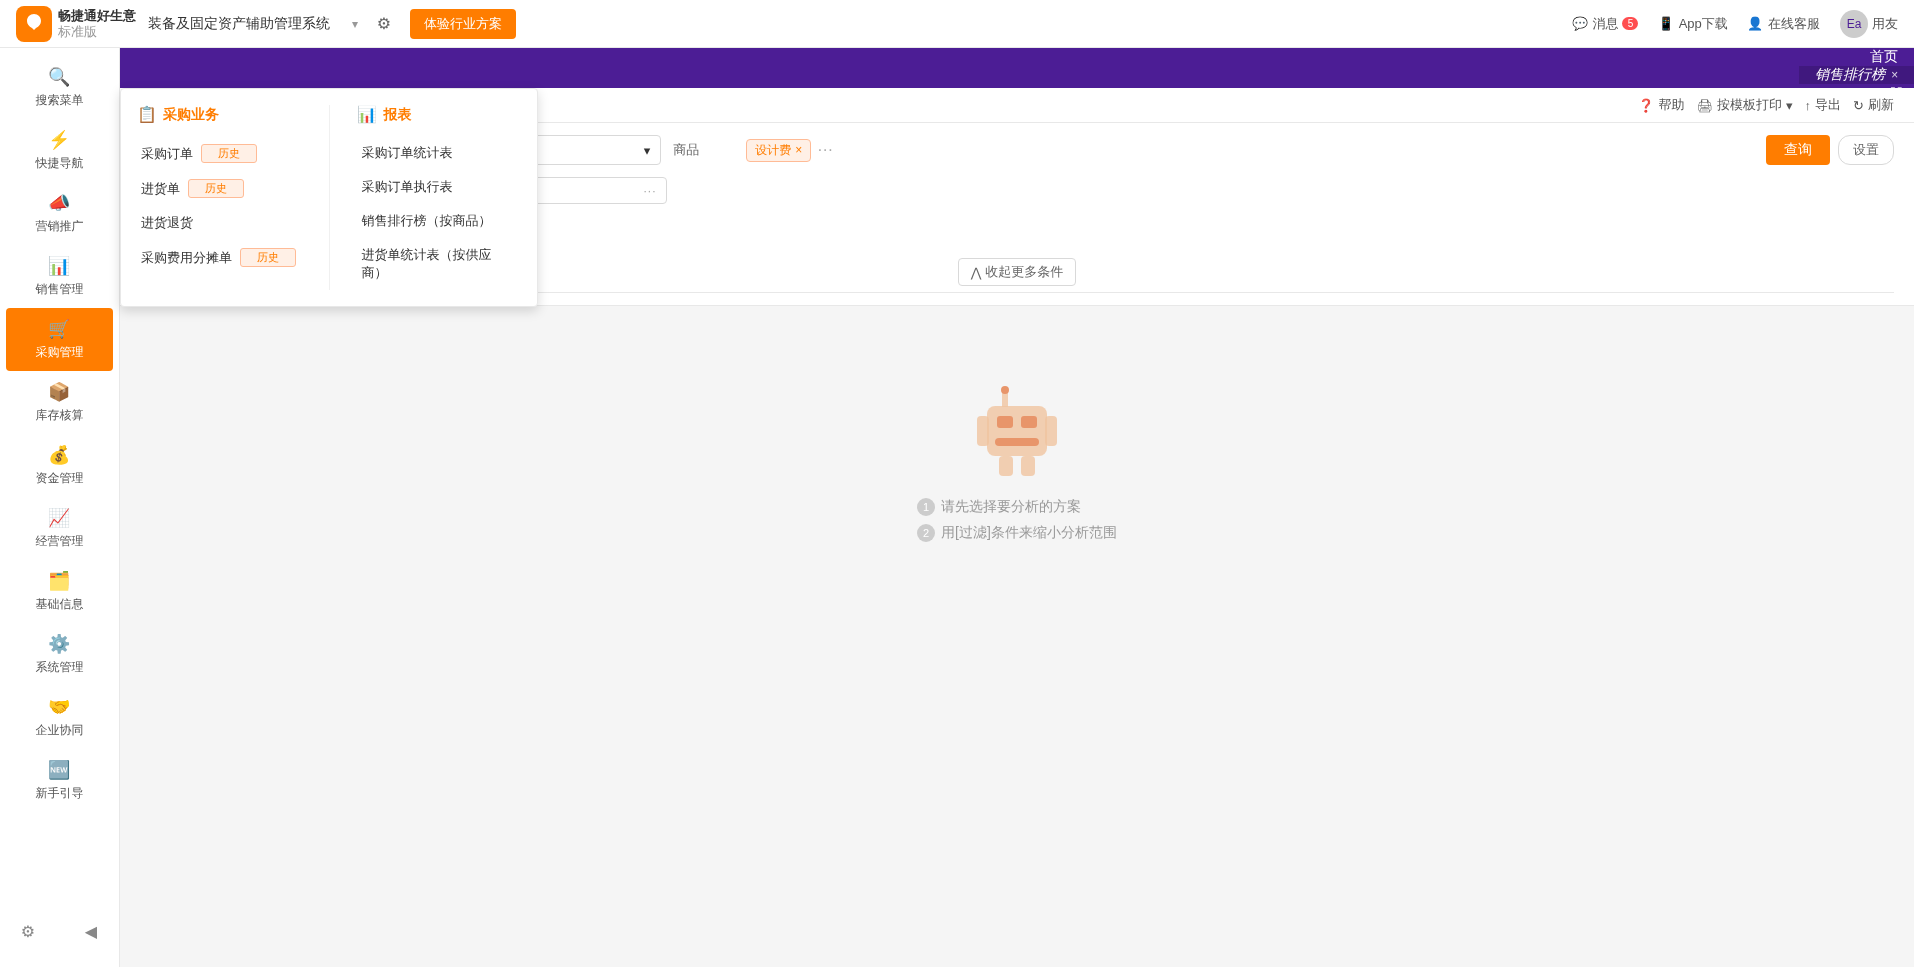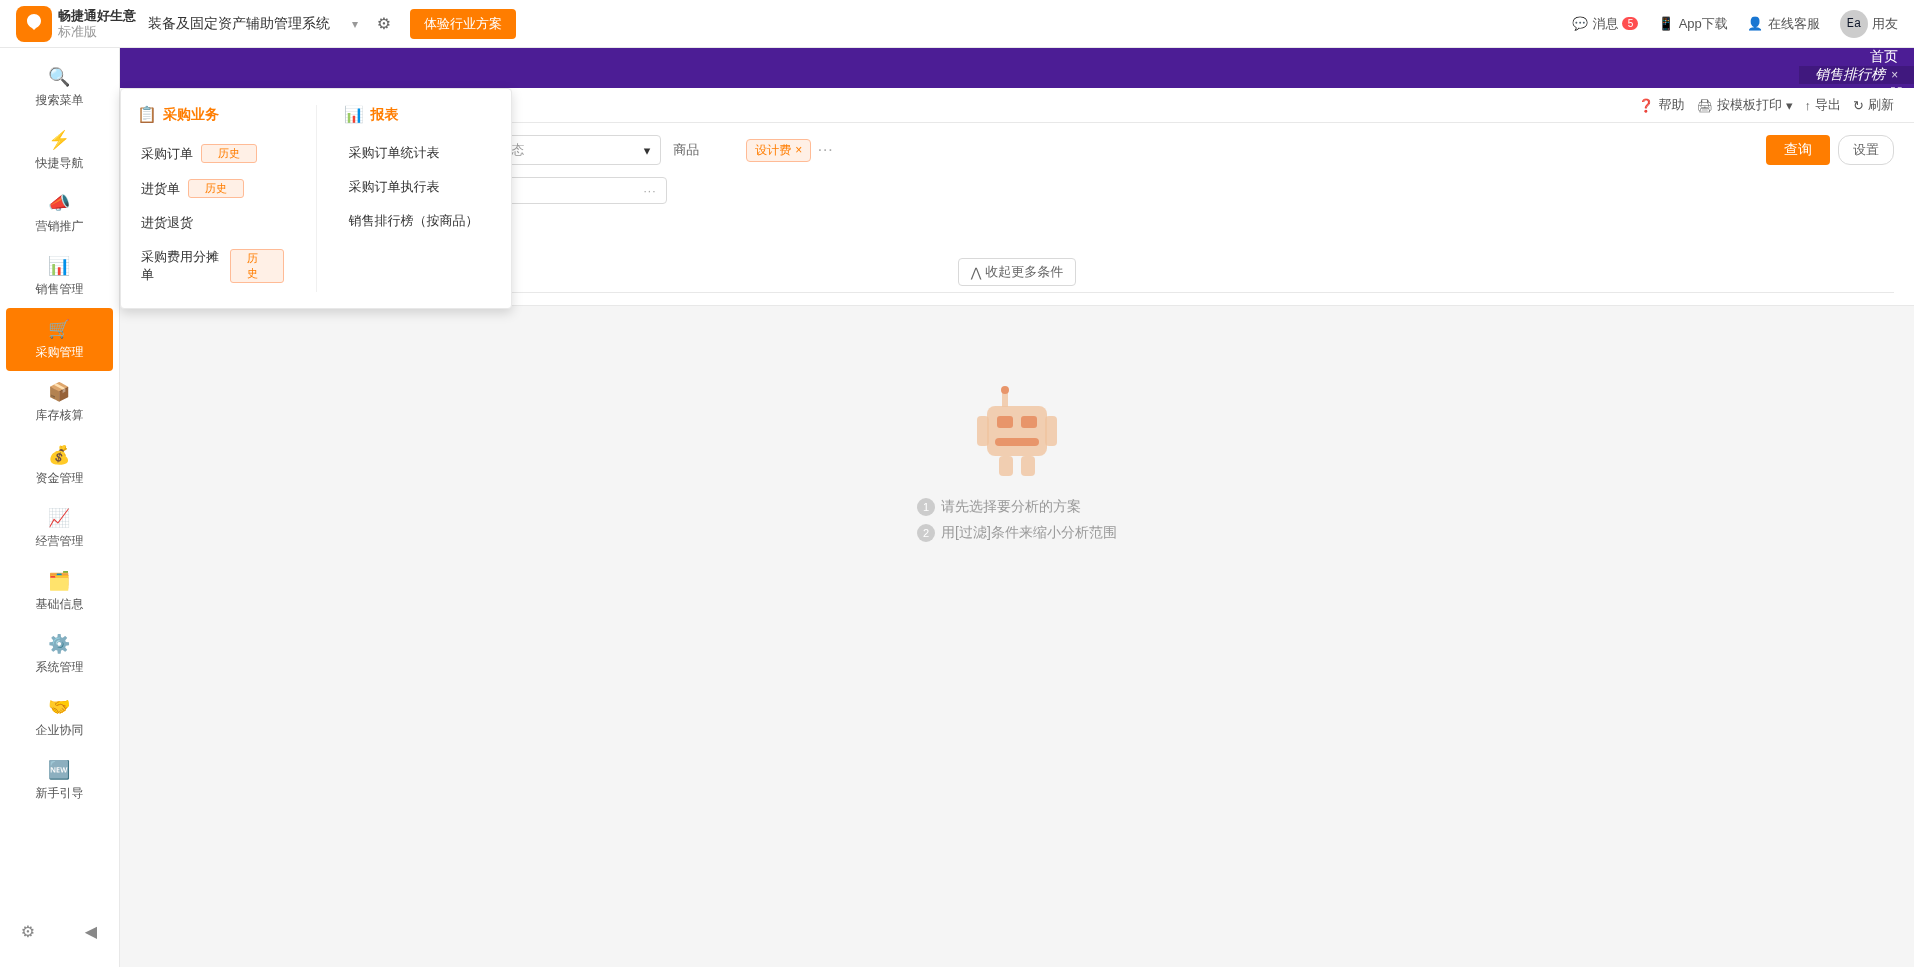--- a/index.html
+++ b/index.html
@@ -101,22 +101,21 @@
     }
     .user-avatar {
       width: 28px;
       height: 28px;
       border-radius: 50%;
       background: #ccc;
       display: flex;
       align-items: center;
       justify-content: center;
       font-size: 12px;
-      color: #0f172a;
-      font-family: Liberation Mono, monospace;
+      color: #4c1d95;
     }
 
     
     .main-layout {
       display: flex;
       flex: 1;
       overflow: hidden;
     }
 
     
@@ -692,14 +691,17 @@
     </div>
     <div class="dropdown-item">
       <span>采购订单统计表</span>
     </div>
     <div class="dropdown-item">
       <span>采购订单执行表</span>
     </div>
     <div class="dropdown-item">
       <span>销售排行榜（按商品）</span>
     </div>
+    <div class="dropdown-item">
+      <span>进货单统计表（按供应商）</span>
+    </div>
   </div>
 </div>
 
 </body></html>

